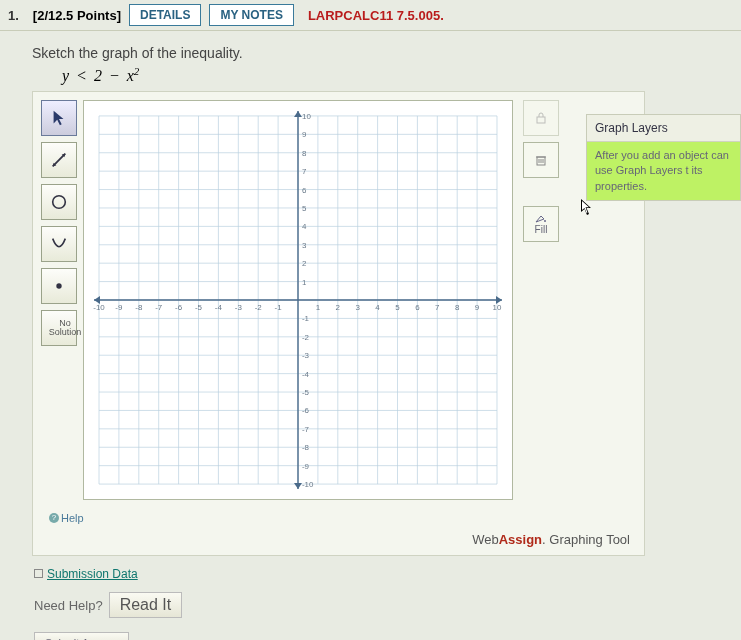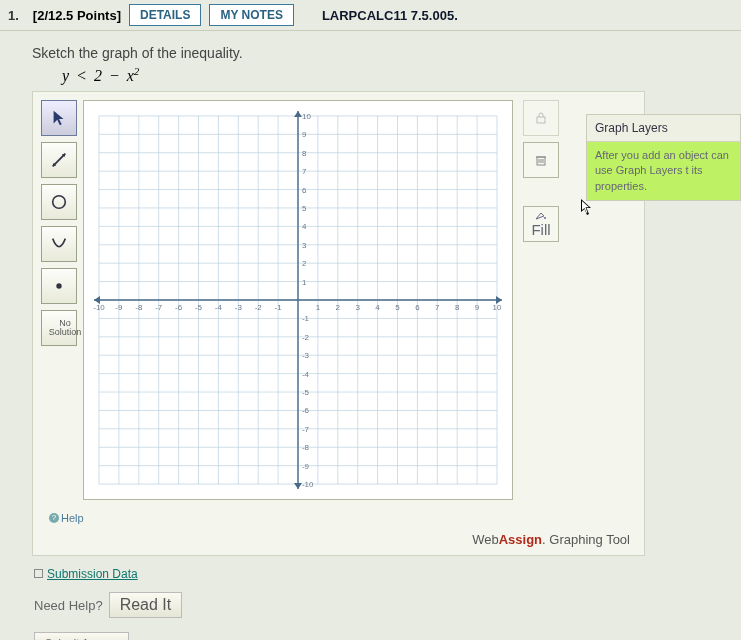--- a/index.html
+++ b/index.html
@@ -23,21 +23,21 @@
   .qnum { font-weight: bold; margin-right: 6px; color:#333; }
   .hbtn {
     border: 1px solid #3a7a9a;
     padding: 3px 10px;
     background: #fff;
     color: #2a6282;
     font-size: 12px;
     font-weight: bold;
     cursor: pointer;
   }
-  .ref { font-weight: bold; color: #0f172a; margin-left: 20px; }
+  .ref { font-weight: bold; color: #b91c1c; margin-left: 6px; }
   .content { padding: 14px 22px 6px 32px; }
   .prompt { color: #444; font-size: 14px; }
   .formula { font-family: 'Times New Roman', serif; font-style: italic; font-size: 16px; margin: 4px 0 6px 30px; }
   .formula sup { font-size: 11px; }
   .widget-wrap {
     border: 1px solid #cfd3c2;
     background: #f4f6ee;
     padding: 4px;
     width: 613px;
     position: relative;
@@ -67,21 +67,21 @@
     border:1px solid #b0b8a0;
     position:relative;
   }
   .grid-svg { width:100%; height:100%; display:block; }
   .rightcol { display:flex; flex-direction:column; gap:6px; align-items:center; margin-left:4px;}
   .rbtn {
     width:36px; height:36px;
     border:1px solid #b0b8a0;
     background:#f6f8ef;
     display:flex; flex-direction:column; align-items:center; justify-content:center;
-    font-size:15px; color:#667; cursor:pointer;
+    font-size:10px; color:#667; cursor:pointer;
   }
   .footer-web {
     text-align:right;
     font-size:13px;
     padding:4px 10px;
     color:#555;
   }
   .footer-web b { color:#b02a1a; }
   .help-link { font-size:11px; color:#4a7a9a; padding:2px 6px; display:inline-flex; align-items:center; gap:2px;}
   .below { padding: 8px 2px; }

